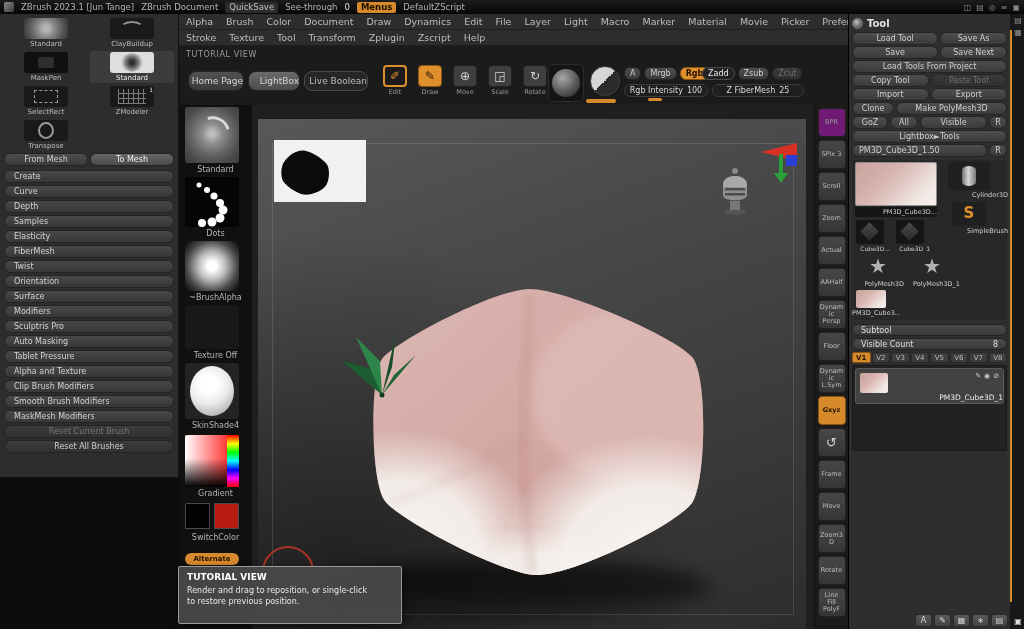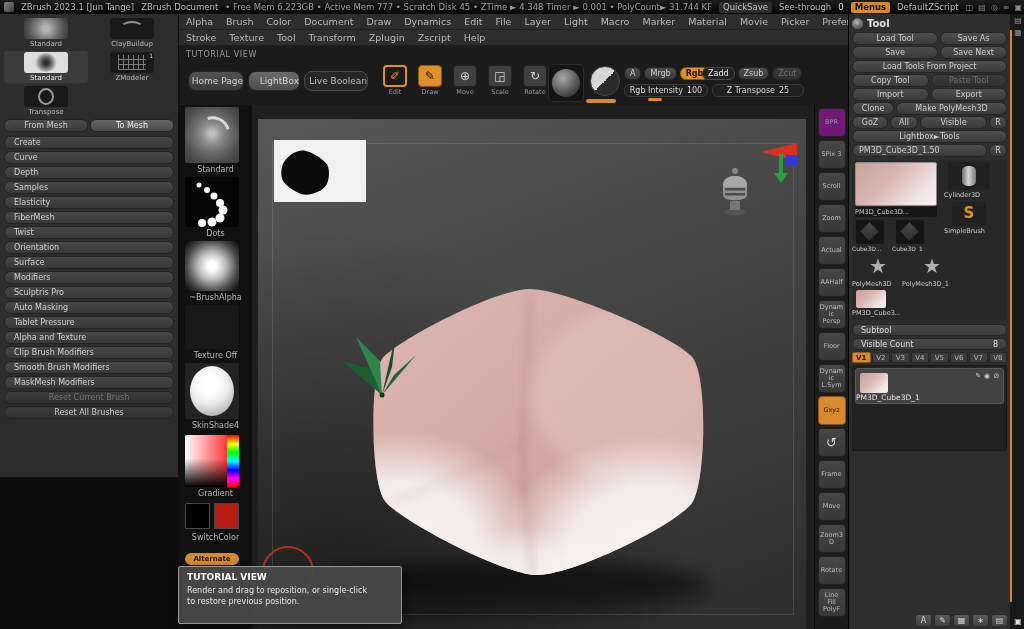--- a/index.html
+++ b/index.html
@@ -107,35 +107,35 @@
   #nav-thumb{position:absolute;left:16px;top:21px;width:92px;height:62px;background:#f1f1f1;z-index:3}
   #cube-svg{position:absolute;left:72px;top:156px;width:440px;height:350px;z-index:2}
   #helmet{position:absolute;left:458px;top:46px;width:38px;height:52px;z-index:3}
   #axis{position:absolute;left:495px;top:21px;width:46px;height:44px;z-index:3}
   #hint-circle{position:absolute;left:4px;top:427px;width:52px;height:52px;border:2px solid #a93226;border-radius:50%;z-index:4}
 
   
   #right-shelf{position:absolute;left:814px;top:105px;width:34px;height:524px;background:#1b1b1b;border-left:1px solid #0d0d0d;z-index:2;display:flex;flex-direction:column;align-items:center;gap:3px;padding-top:3px}
   .shelf-item{width:28px;height:29px;border-radius:4px;background:linear-gradient(#474747,#363636);border:1px solid #222;color:#bdbdbd;font-size:6.5px;line-height:7px;display:flex;align-items:center;justify-content:center;text-align:center;padding:1px;word-break:break-word}
   .shelf-item.dark{background:#701a75;color:#9a9a9a}
-  .shelf-item.active{background:#d78a2b;border-color:#8a5512;color:#241200;font-weight:normal}
+  .shelf-item.active{background:#d78a2b;border-color:#8a5512;color:#241200;font-weight:bold}
   .shelf-item.glyph{font-size:13px;color:#cfcfcf}
 
   
   #tool-panel{position:absolute;left:848px;top:14px;width:162px;height:615px;background:#2e2e2e;border-left:1px solid #000;z-index:6;padding:2px 3px}
   #tp-header{height:15px;display:flex;align-items:center;gap:4px}
   #tp-gear{width:11px;height:11px;border-radius:50%;background:radial-gradient(circle at 40% 35%,#bdbdbd,#5c5c5c 70%);border:1px solid #777}
   #tp-title{font-size:10px;font-weight:bold;color:#e4e4e4}
   .tp-row{display:flex;gap:2px;margin:1px 0}
   .tpb{flex:1;height:13px;line-height:12px;border-radius:7px;background:linear-gradient(#4e4e4e,#3a3a3a);border:1px solid #242424;font-size:8px;color:#cfcfcf;text-align:center;white-space:nowrap;overflow:hidden}
   .tpb.dim{color:#6e6e6e;background:linear-gradient(#3a3a3a,#303030)}
   .tool-name-btn{display:flex;padding:0 6px}
   
   #tp-thumbs{position:relative;margin-top:3px;height:160px;background:#282828;border-radius:4px}
-  .tp-lab{position:absolute;font-size:6.5px;color:#cfcfcf;text-align:left;white-space:nowrap;overflow:hidden}
+  .tp-lab{position:absolute;font-size:6.5px;color:#cfcfcf;text-align:right;white-space:nowrap;overflow:hidden}
   .pinkthumb{background:linear-gradient(135deg,#c9a19b 0%,#d9b6b1 40%,#efe6e2 78%,#f7f2ee 100%)}
   #tt-big{position:absolute;left:3px;top:2px;width:82px;height:44px;border:1px solid #8f8f8f;border-radius:2px}
   #tt-big-label{left:3px;top:47px;width:82px;background:#161616;height:10px;line-height:10px}
   #tt-cyl{position:absolute;left:96px;top:2px;width:42px;height:28px;background:#202020;border-radius:2px;display:flex;align-items:center;justify-content:center}
   #tt-cyl .cyl{width:14px;height:20px;border-radius:7px/4px;background:linear-gradient(to right,#6f6f6f,#d6d6d6 45%,#777)}
   #tt-cyl-label{left:92px;top:31px;width:64px}
   #tt-sb{position:absolute;left:100px;top:42px;width:34px;height:24px;background:#202020;border-radius:2px;color:#e08f2d;font-size:15px;font-weight:bold;text-align:center;line-height:23px}
   #tt-sb-label{left:92px;top:67px;width:64px}
   .darkcube{position:absolute;width:28px;height:24px;background:#151515;border-radius:2px}
   .darkcube::after{content:"";position:absolute;left:7px;top:5px;width:13px;height:13px;background:linear-gradient(135deg,#4a4a4a,#2a2a2a);transform:rotate(45deg)}
@@ -152,42 +152,41 @@
   #subtool{margin-top:4px}
   .sub-head{height:12px;line-height:11px;border-radius:6px;background:linear-gradient(#4a4a4a,#3a3a3a);border:1px solid #242424;font-size:8px;color:#e0e0e0;padding-left:8px;margin-bottom:2px}
   .sub-count{display:flex;justify-content:space-between;padding:0 8px}
   #vtabs{display:flex;gap:1px;margin:2px 0}
   .vtab{flex:1;height:11px;line-height:10px;background:#3c3c3c;border:1px solid #272727;border-radius:2px;font-size:7px;color:#bdbdbd;text-align:center}
   .vtab.active{background:#d78a2b;border-color:#8a5512;color:#241200;font-weight:bold}
   #sub-list{height:86px;background:#222;border:1px solid #191919;border-radius:2px;padding:2px}
   #sub-item{position:relative;height:36px;background:#424242;border:1px solid #5a5a5a;border-radius:3px}
   #sub-item .sthumb{position:absolute;left:4px;top:4px;width:28px;height:20px;border-radius:2px}
   #sub-item .sicons{position:absolute;right:4px;top:3px;display:flex;gap:3px;font-size:7px;color:#cfcfcf}
-  #sub-item .sname{position:absolute;left:0;bottom:1px;width:100%;text-align:left;font-size:7.5px;color:#e8e8e8}
+  #sub-item .sname{position:absolute;left:0;bottom:1px;width:100%;text-align:right;font-size:7.5px;color:#e8e8e8}
   #tp-bottom{position:absolute;left:3px;bottom:2px;width:156px;display:flex;gap:2px;justify-content:flex-end}
   .tpb-ico{width:17px;height:13px;border-radius:3px;background:linear-gradient(#5a5a5a,#424242);border:1px solid #2a2a2a;font-size:8px;color:#ddd;text-align:center;line-height:12px}
 
   
   #right-strip{position:absolute;left:1010px;top:14px;width:14px;height:615px;background:#181818;z-index:5}
   #strip-line{position:absolute;left:0;top:16px;width:2px;height:572px;background:#d78a2b}
   .strip-ico{position:absolute;left:3px;width:10px;height:10px;font-size:8px;color:#9a9a9a;line-height:10px;text-align:center}
 
   
   #tooltip{position:absolute;left:178px;top:566px;width:224px;height:58px;background:rgba(72,72,72,.96);border:1px solid #9a9a9a;border-radius:2px;z-index:30;padding:5px 8px;box-shadow:2px 3px 8px rgba(0,0,0,.5)}
   #tooltip .tt-title{font-size:9px;font-weight:bold;color:#fff;margin-bottom:3px}
   #tooltip .tt-body{font-size:8px;color:#e9e9e9;line-height:11px}
 </style>
 </head>
 <body>
 
 <div id="titlebar">
   <span class="app-icon"></span>
   <span>ZBrush 2023.1 [Jun Tange]</span>
   <span>ZBrush Document</span>
-  <span class="tb-stats">• Free Mem 6.223GB • Active Mem 777 • Scratch Disk 45 • ZTime ► 4.348 Timer ► 0.001 • PolyCount► 31.744 KF</span>
   <span class="tb-btn">QuickSave</span>
   <span>See-through</span>
   <span class="tb-val">0</span>
   <span class="tb-btn tb-menus">Menus</span>
   <span>DefaultZScript</span>
   <div class="tb-icons">
       <span>◫</span>
       <span>▤</span>
       <span>◎</span>
       <span>≡</span>
@@ -272,21 +271,21 @@
       <div class="small-btn pressed">Zadd</div>
       <div class="small-btn">Zsub</div>
       <div class="small-btn dim">Zcut</div>
     </div>
 
   <div id="rgb-slider" class="shelf-slider">
     <span>Rgb Intensity</span>
     <span>100</span>
   </div>
   <div id="z-slider" class="shelf-slider">
-    <span>Z Transpose</span>
+    <span>Z FiberMesh</span>
     <span>25</span>
   </div>
   <div id="rgb-tick"></div>
 </div>
 
 <div id="mid-column">
   <div id="mc-standard" class="mc-thumb"></div>
   <div class="mc-label" style="top:60px">Standard</div>
 
   <div id="mc-dots" class="mc-thumb">
@@ -425,23 +424,31 @@
 <div id="left-tray">
   <div id="brush-grid">
       <div class="bcell t-standard">
       <div class="thumb"></div>
       <div class="blabel">Standard</div>
     </div>
       <div class="bcell t-clay">
       <div class="thumb"></div>
       <div class="blabel">ClayBuildup</div>
     </div>
+      <div class="bcell t-mask">
+      <div class="thumb"></div>
+      <div class="blabel">MaskPen</div>
+    </div>
       <div class="bcell t-standard selected">
       <div class="thumb"></div>
       <div class="blabel">Standard</div>
+    </div>
+      <div class="bcell t-rect">
+      <div class="thumb"></div>
+      <div class="blabel">SelectRect</div>
     </div>
       <div class="bcell t-zmod">
       <div class="thumb">
           <span class="badge">1</span>
         </div>
       <div class="blabel">ZModeler</div>
     </div>
       <div class="bcell t-transpose">
       <div class="thumb"></div>
       <div class="blabel">Transpose</div>

